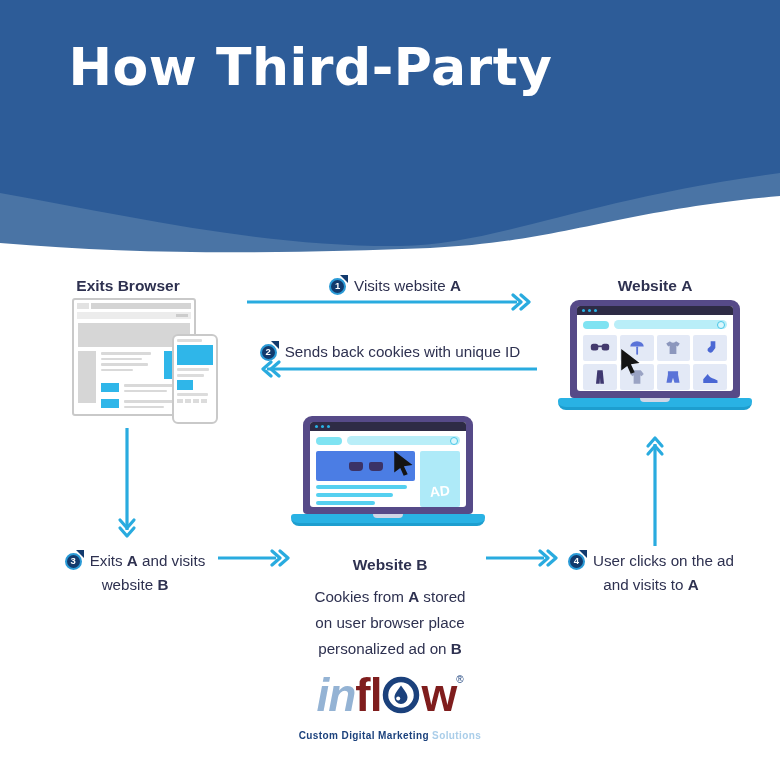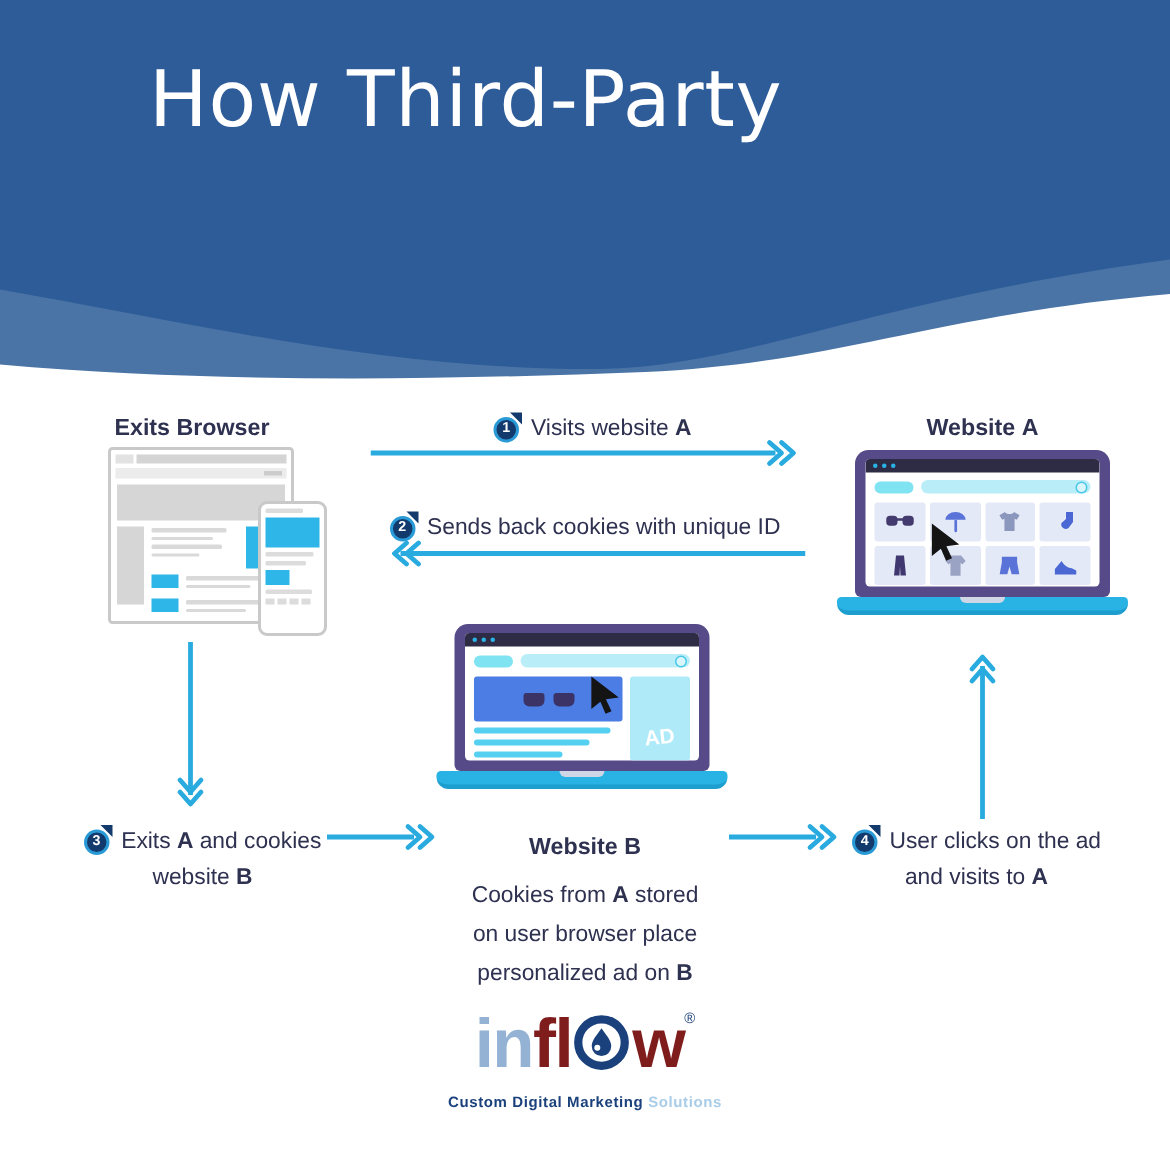--- a/index.html
+++ b/index.html
@@ -6,21 +6,21 @@
   #canvas{
     position:relative;width:780px;height:780px;background:#ffffff;overflow:hidden;
     font-family:"Liberation Sans",sans-serif;color:#2e3150;
   }
   .abs{position:absolute;}
 
   
   #header-wave{position:absolute;left:0;top:0;width:780px;height:260px;}
   #title{
     position:absolute;left:0;top:34px;width:621px;text-align:center;color:#ffffff;
-    font-family:"DejaVu Sans","Liberation Sans",sans-serif;font-weight:400;
+    font-family:"DejaVu Sans","Liberation Sans",sans-serif;font-weight:700;
     font-size:52px;line-height:66px;letter-spacing:.5px;
   }
   #title span{display:block;}
 
   
   .node-label{font-size:15.5px;font-weight:700;text-align:center;}
   .step-text{font-size:15.2px;font-weight:500;text-align:center;line-height:24px;}
   .b{font-weight:800;}
   .caption{font-size:15.2px;font-weight:500;text-align:center;line-height:26px;}
 
@@ -98,21 +98,21 @@
   }
   .ph-line{height:3px;background:#dcdcdc;border-radius:1px;margin-bottom:3px;}
   .ph-cyan-lg{height:20px;background:#2fb6e9;margin-bottom:3px;}
   .ph-cyan-sm{height:10px;width:16px;background:#2fb6e9;margin-bottom:3px;}
   .ph-dots{display:flex;gap:2px;margin-top:2px;}
   .ph-dots i{width:6px;height:4px;background:#dcdcdc;display:block;}
 
   
   #logo{position:absolute;left:280px;top:672px;width:220px;display:flex;align-items:center;justify-content:center;}
   .logo-txt{font-size:46px;font-weight:600;letter-spacing:-1px;line-height:46px;}
-  .logo-light{color:#94b3d4;}
+  .logo-light{color:#94b3d4;font-style:italic;}
   .logo-dark{color:#7f1d1d;}
   .logo-reg{font-size:10px;color:#1b417c;align-self:flex-start;margin-top:2px;}
   #tagline{position:absolute;left:280px;top:730px;width:220px;text-align:center;font-size:10px;font-weight:700;letter-spacing:.4px;}
   .tag-dark{color:#1b417c;text-align:right;}
   .tag-light{color:#a9cde9;}
 </style>
 </head>
 <body>
 
 <div id="canvas">
@@ -315,21 +315,21 @@
           </svg>
         </div>
       </div>
     </div>
     <div class="laptop-base"></div>
   </div>
 
   <div class="abs step-text" style="left:52px;top:549px;width:166px;">
     <div class="label-row">
       <span class="badge">3</span>
-      <span><span>Exits </span><span class="b">A</span><span> and cookies</span></span>
+      <span><span>Exits </span><span class="b">A</span><span> and visits</span></span>
     </div>
     <div><span>website </span><span class="b">B</span></div>
   </div>
   <svg class="abs" style="left:218px;top:549px;" width="78" height="18">
     <line x1="0" y1="9" x2="58" y2="9" stroke="#29abdf" stroke-width="3.2"></line>
     <path d="M54 2 l8 7 -8 7 M62 2 l8 7 -8 7" stroke="#29abdf" stroke-width="3.2" fill="none" stroke-linecap="round" stroke-linejoin="round"></path>
   </svg>
 
   <div class="abs node-label" style="left:310px;top:556px;width:160px;">
     <span>Website </span><span class="b">B</span>

